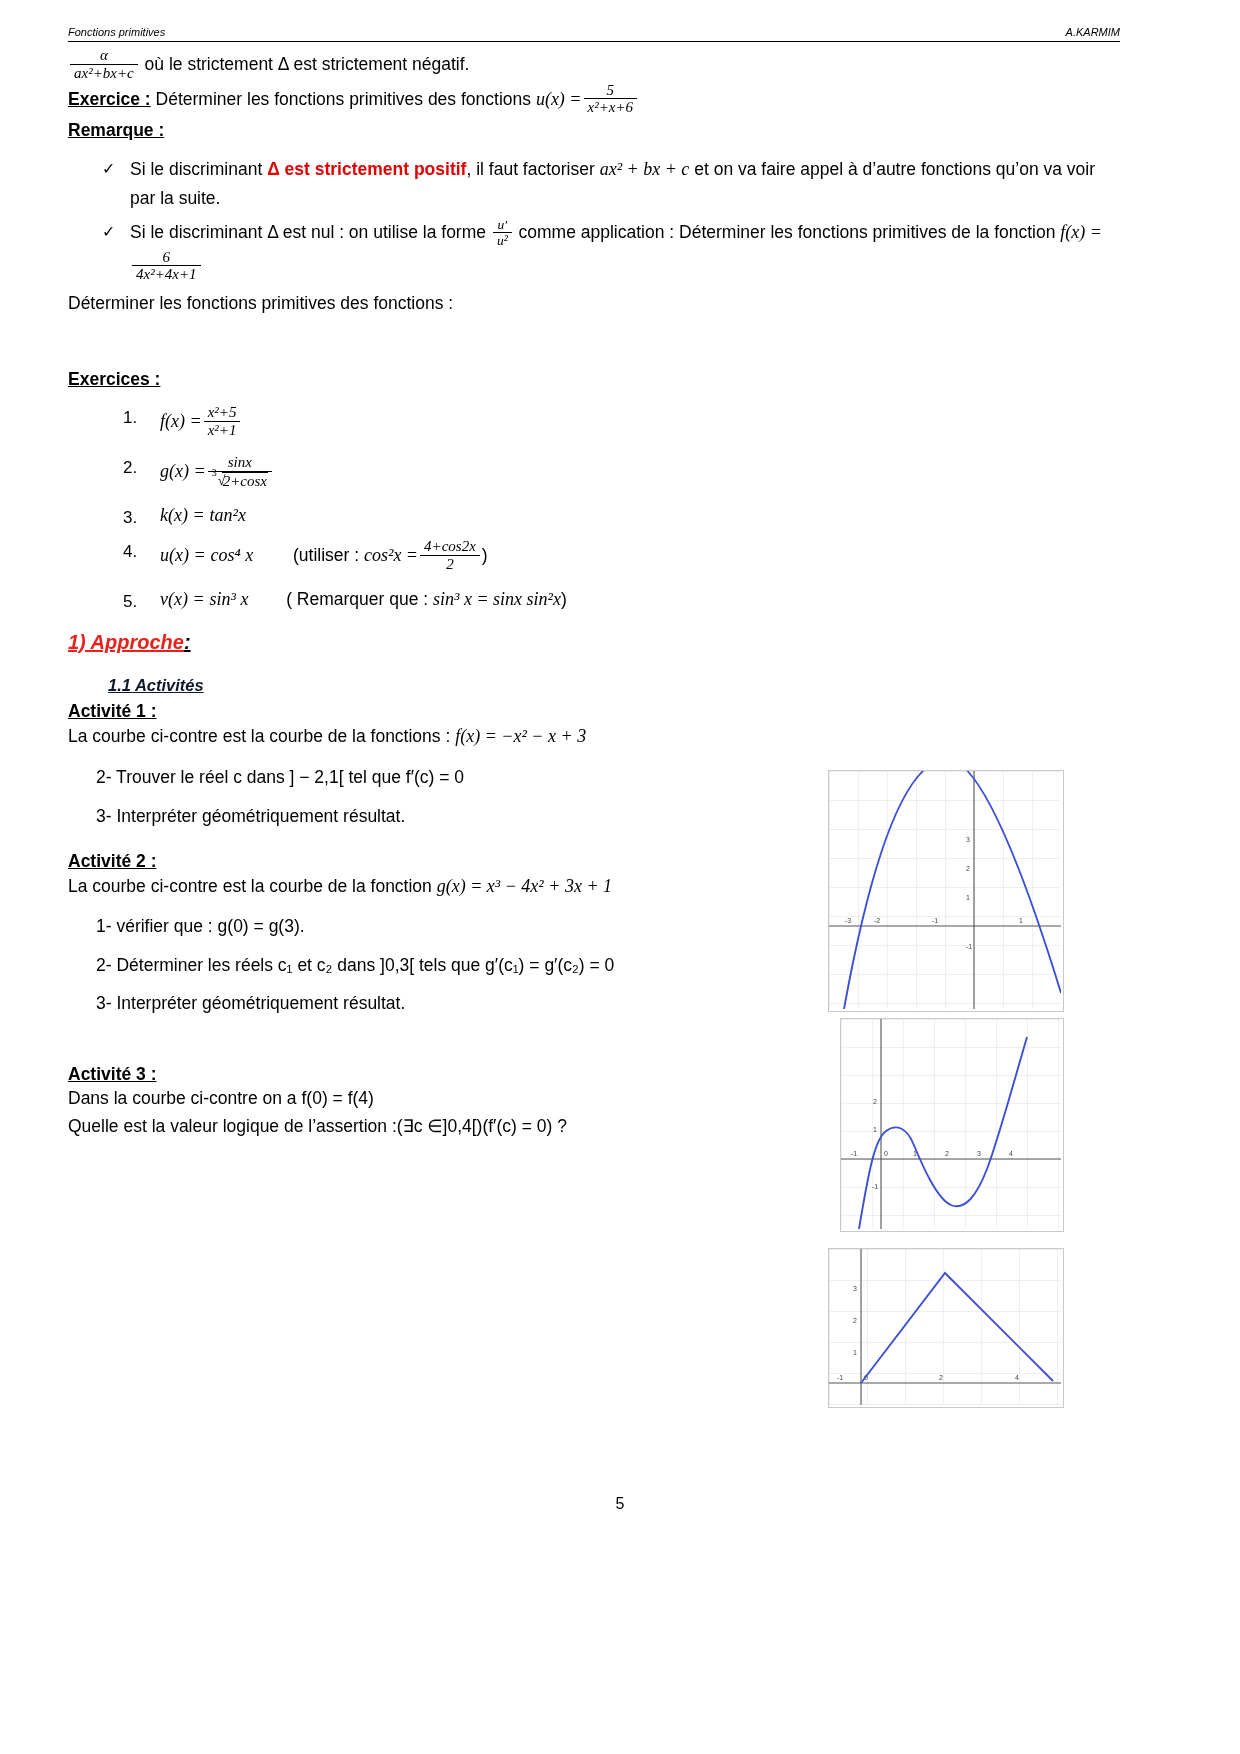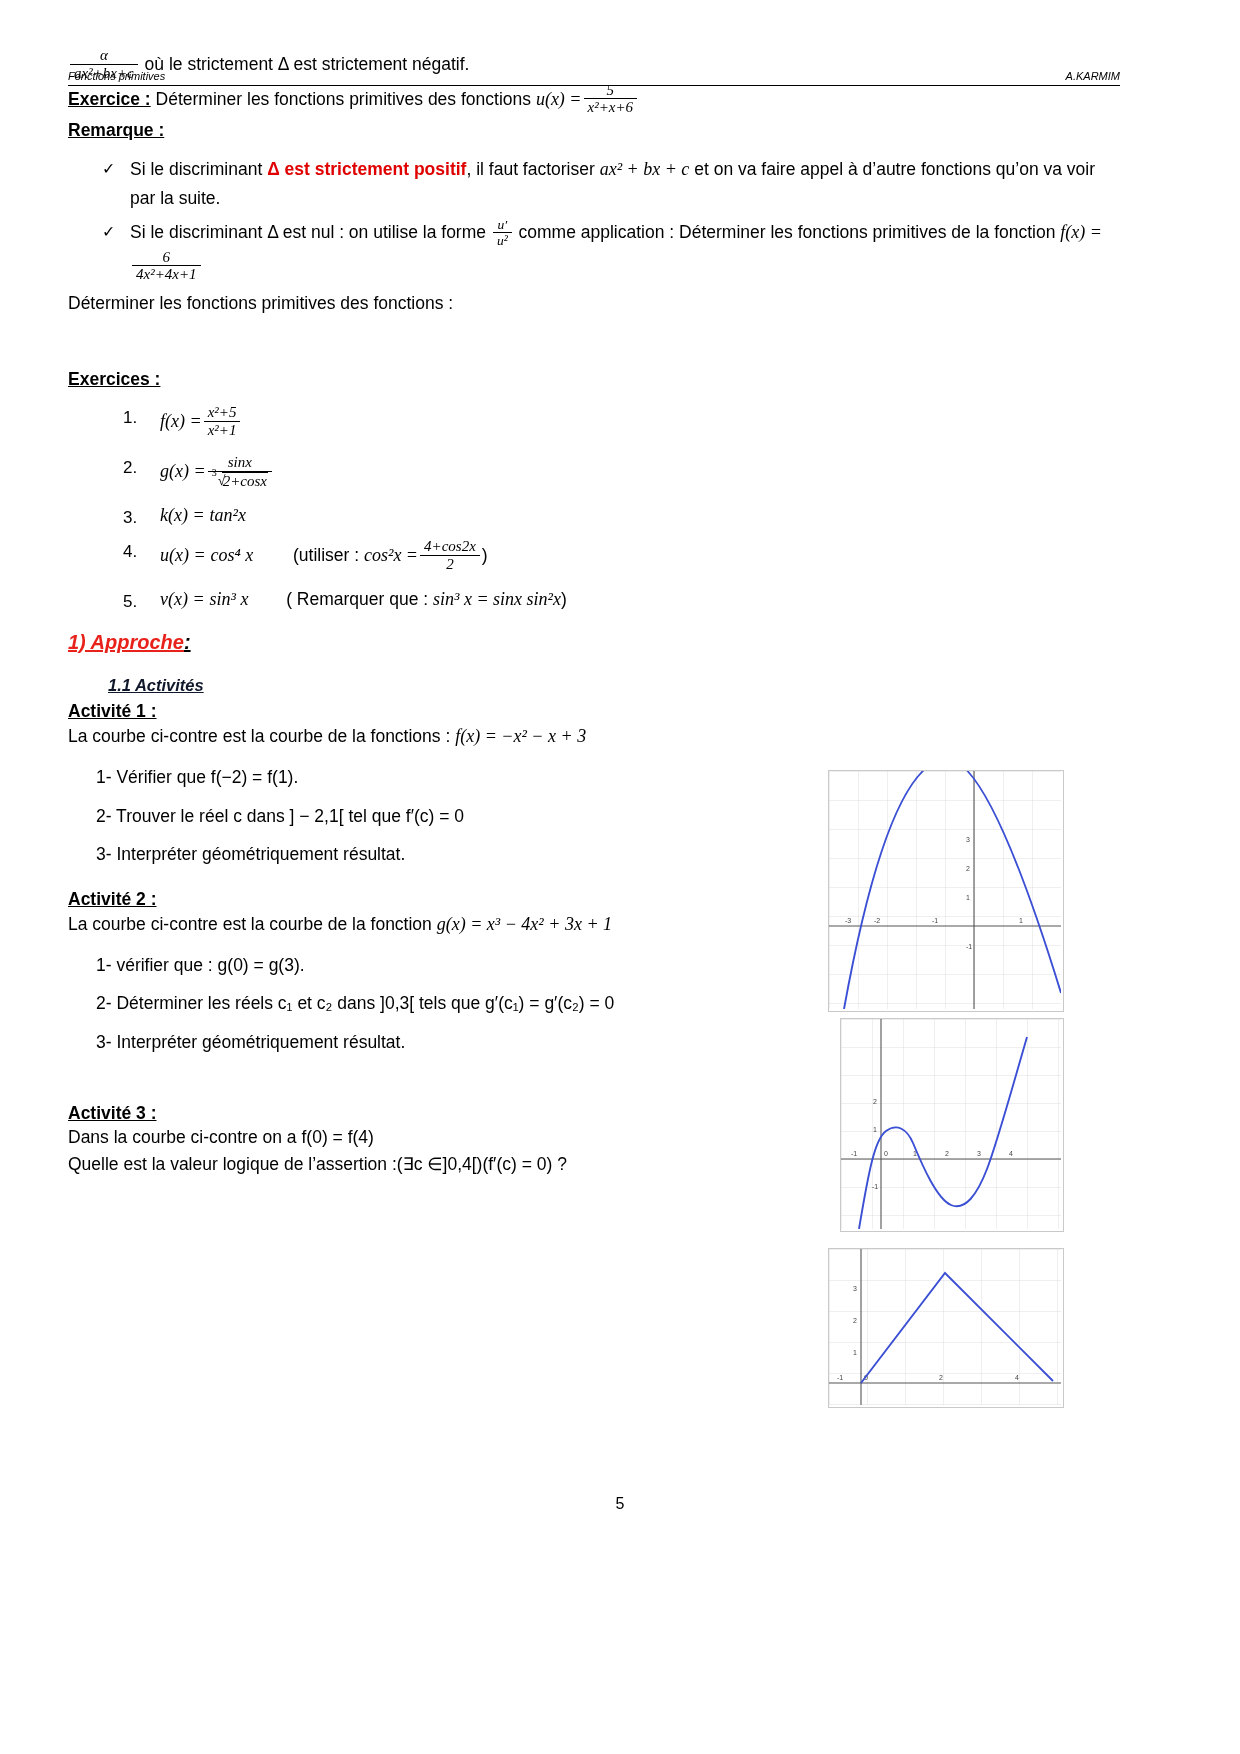--- a/index.html
+++ b/index.html
@@ -13,21 +13,21 @@
   .page { position:relative; width:1240px; height:1754px; padding:0; box-sizing:border-box; }
 
   
   .header {
     position:absolute; left:68px; top:26px; width:1052px;
     display:flex; justify-content:space-between; align-items:baseline;
     font-style:italic; font-size:11px; border-bottom:1.6px solid #000;
     padding-bottom:3px;
   }
   .header-left { font-weight:400; }
-  .header-right { font-weight:400;margin-top:44px; }
+  .header-right { font-weight:400; }
 
   
   .content { position:absolute; left:68px; top:48px; width:1052px; }
 
   p.para { margin:0 0 0 0; font-size:17.5px; line-height:1.58; }
   .blk-lg { margin-top:26px; }
 
   .u-bold { font-weight:bold; text-decoration:underline; }
   .red-b { color:#e00000; font-weight:bold; }
 
@@ -171,21 +171,20 @@
     <div>
       <h4 class="subsub">1.1 Activités</h4>
     </div>
 
     
     <div class="act-title" style="margin-top:6px">Activité 1 :</div>
     <p class="para blk-lg">
       <span>La courbe ci-contre est la courbe de la fonctions :</span>
       <span class="m">f(x) = −x² − x + 3</span>
     </p>
-    <p class="q">1- Vérifier que f(−2) = f(1).</p>
     <p class="q">2- Trouver le réel c dans ] − 2,1[ tel que f′(c) = 0</p>
     <p class="q">3- Interpréter géométriquement résultat.</p>
 
     
     <div class="act-title" style="margin-top:24px">Activité 2 :</div>
     <p class="para blk-lg">
       <span>La courbe ci-contre est la courbe de la fonction</span>
       <span class="m">g(x) = x³ − 4x² + 3x + 1</span>
     </p>
     <p class="q">1- vérifier que : g(0) = g(3).</p>

